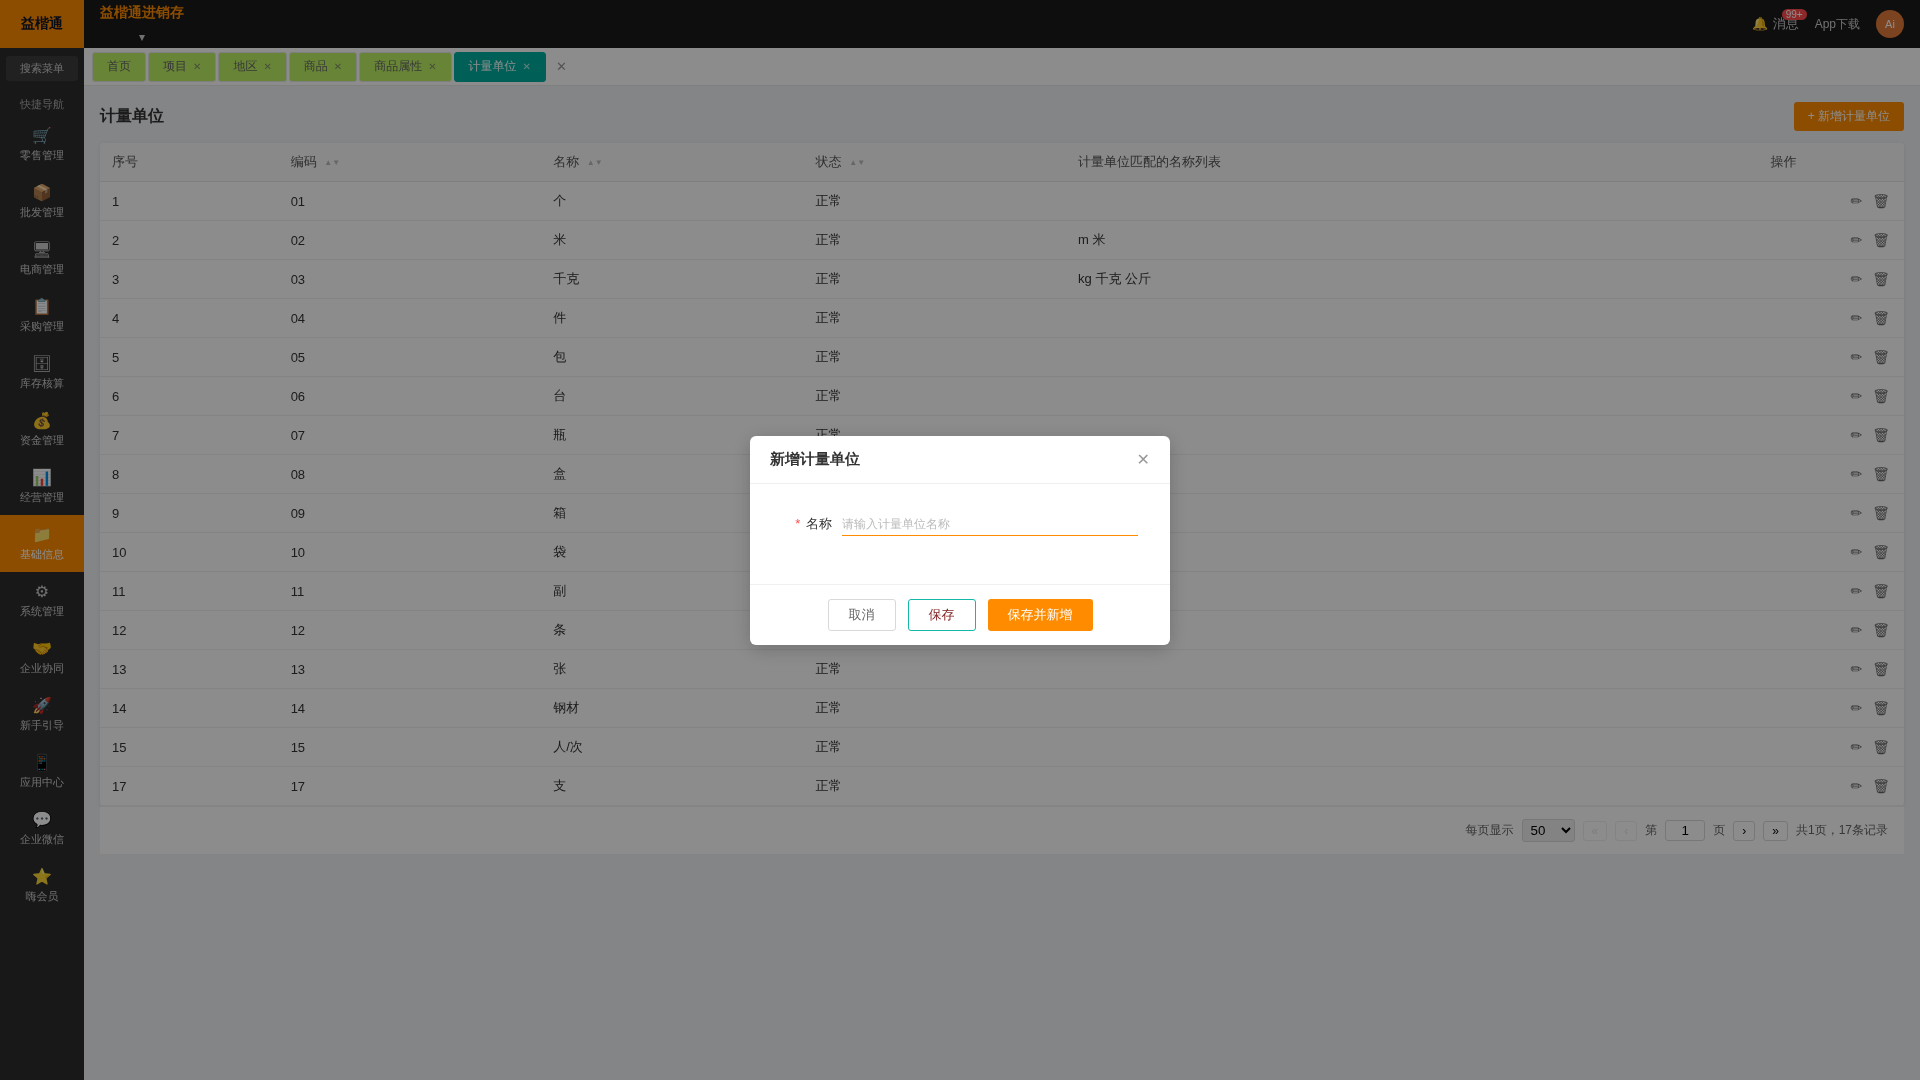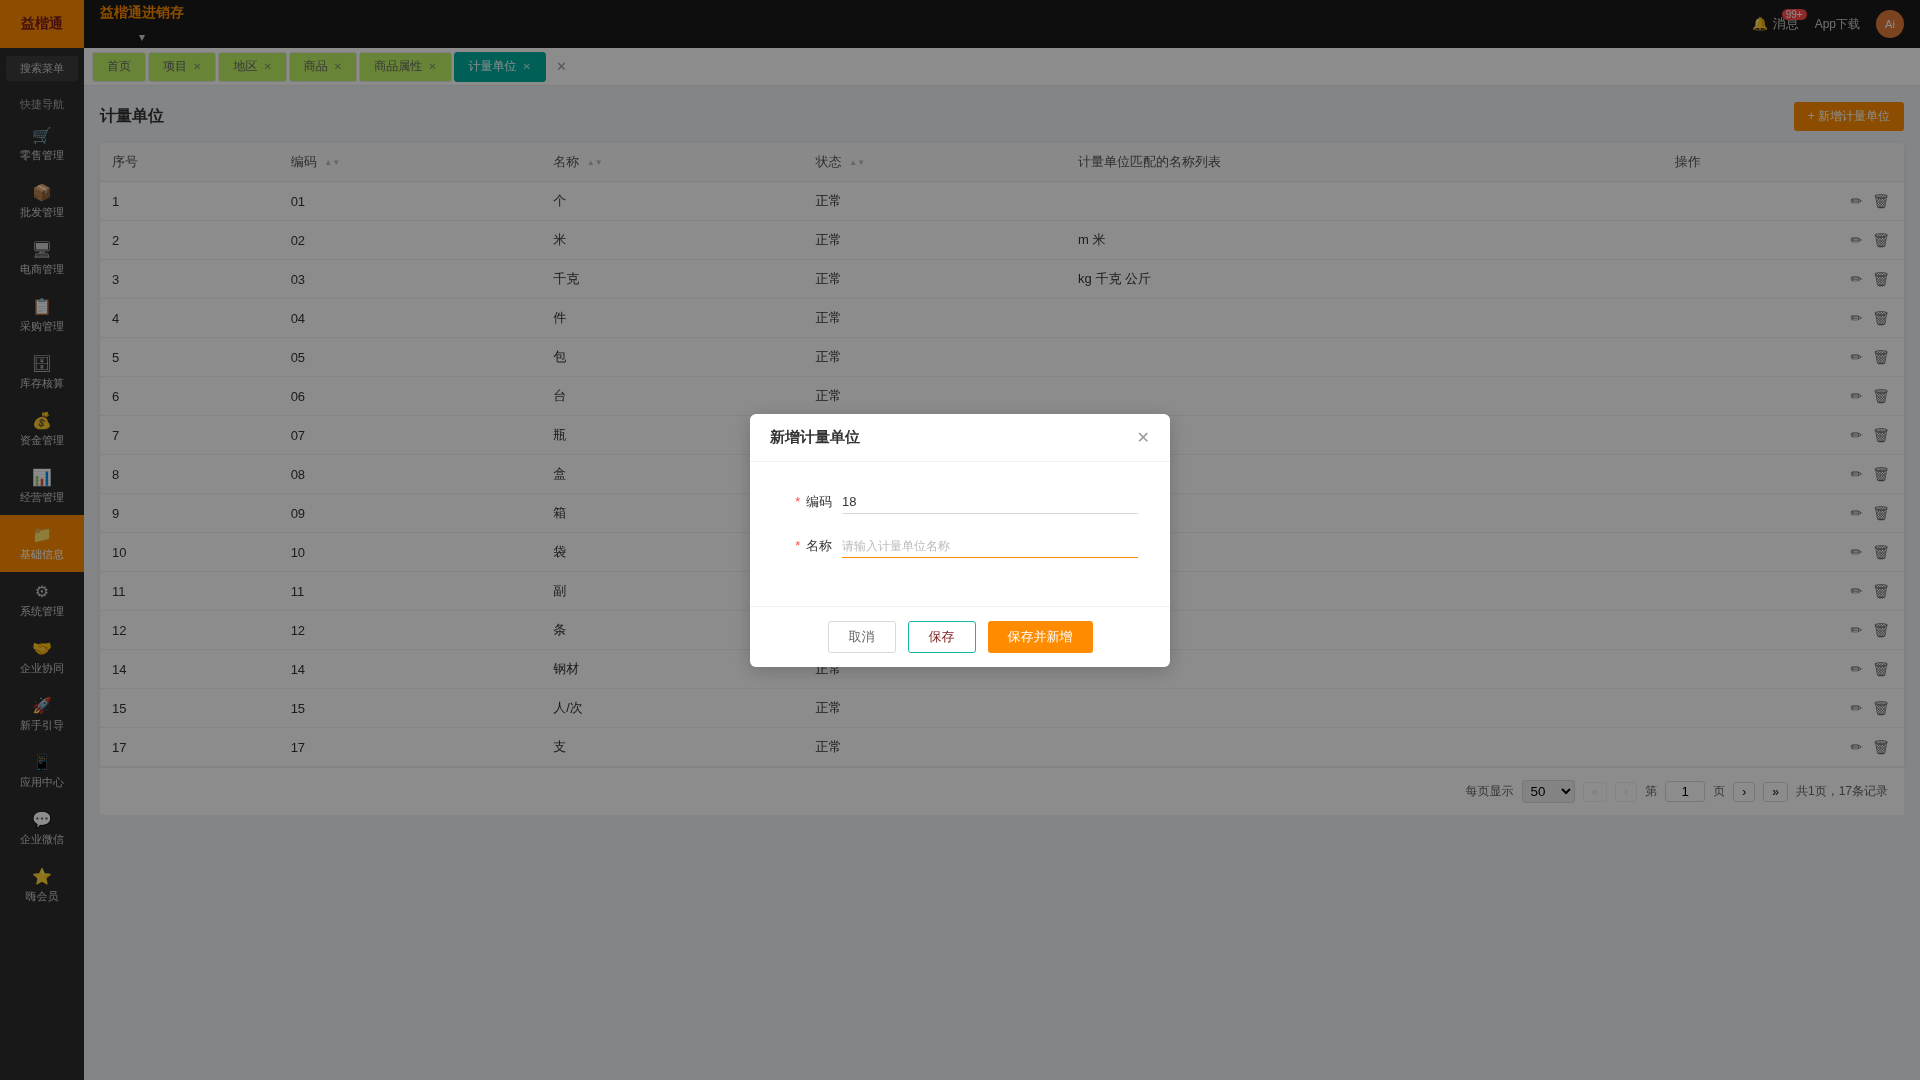--- a/index.html
+++ b/index.html
@@ -1,21 +1,21 @@
 <!DOCTYPE html>
 <html><head>
   <meta charset="utf-8">
   <style>
     * { margin: 0; padding: 0; box-sizing: border-box; }
     body { font-family: "Microsoft YaHei", "PingFang SC", sans-serif; font-size: 13px; background: #f0f2f5; width: 1920px; height: 1080px; overflow: hidden; display: flex; }
 
     
     .sidebar { width: 84px; background: #2d2d2d; height: 1080px; display: flex; flex-direction: column; align-items: center; flex-shrink: 0; }
     .sidebar-logo { width: 100%; padding: 10px; display: flex; align-items: center; justify-content: center; background: #ff8c00; height: 48px; }
-    .sidebar-logo-text { color: #7f1d1d; font-size: 14px; font-weight: bold; }
+    .sidebar-logo-text { color: #0f172a; font-size: 14px; font-weight: bold; }
     .sidebar-search { width: 100%; padding: 8px 6px; }
     .sidebar-search-btn { width: 100%; background: #3d3d3d; border: none; color: #ccc; padding: 5px; border-radius: 3px; cursor: pointer; font-size: 11px; text-align: center; }
     .sidebar-nav-title { color: #aaa; font-size: 11px; padding: 8px 6px 4px; width: 100%; text-align: center; }
     .sidebar-item { width: 100%; padding: 10px 4px; display: flex; flex-direction: column; align-items: center; cursor: pointer; color: #ccc; font-size: 11px; gap: 3px; }
     .sidebar-item.active { background: #ff8c00; color: white; }
     .sidebar-item-icon { font-size: 16px; }
 
     
     .main { flex: 1; display: flex; flex-direction: column; height: 1080px; overflow: hidden; }
 
@@ -215,21 +215,21 @@
             <span>名称</span>
             <span class="sort-icon">▲▼</span>
           </th>
           <th>
             <span>状态</span>
             <span class="sort-icon">▲▼</span>
           </th>
           <th>
             <span>计量单位匹配的名称列表</span>
           </th>
-          <th style="text-align:left;">
+          <th style="text-align:center;">
             <span>操作</span>
           </th>
         </tr>
       </thead>
       <tbody id="table-body">
       <tr>
       <td>1</td>
       <td>01</td>
       <td>个</td>
       <td class="status-normal">正常</td>
@@ -368,20 +368,33 @@
         <div class="action-btns" style="justify-content:flex-end;">
           <button class="action-btn">✏</button>
           <button class="action-btn">🗑</button>
         </div>
       </td>
     </tr>
           <tr>
       <td>12</td>
       <td>12</td>
       <td>条</td>
+      <td class="status-normal">正常</td>
+      <td></td>
+      <td style="text-align:right;">
+        <div class="action-btns" style="justify-content:flex-end;">
+          <button class="action-btn">✏</button>
+          <button class="action-btn">🗑</button>
+        </div>
+      </td>
+    </tr>
+          <tr>
+      <td>13</td>
+      <td>13</td>
+      <td>张</td>
       <td class="status-normal">正常</td>
       <td></td>
       <td style="text-align:right;">
         <div class="action-btns" style="justify-content:flex-end;">
           <button class="action-btn">✏</button>
           <button class="action-btn">🗑</button>
         </div>
       </td>
     </tr>
           <tr>
@@ -449,27 +462,20 @@
 <div class="modal-overlay">
   <div class="modal">
     <div class="modal-header">
       <span class="modal-title">新增计量单位</span>
       <button class="modal-close">✕</button>
     </div>
     <div class="modal-body">
       <div class="form-row">
         <span class="form-label">
           <span class="form-required">*</span>
-          <span>编码</span>
-        </span>
-        <input class="form-input" type="text" value="18" style="">
-      </div>
-      <div class="form-row">
-        <span class="form-label">
-          <span class="form-required">*</span>
           <span>名称</span>
         </span>
         <input class="form-input active-input" type="text" placeholder="请输入计量单位名称" style="">
       </div>
     </div>
     <div class="modal-footer">
       <button class="btn-cancel">取消</button>
       <button class="btn-save">保存</button>
       <button class="btn-save-continue">保存并新增</button>
     </div>

